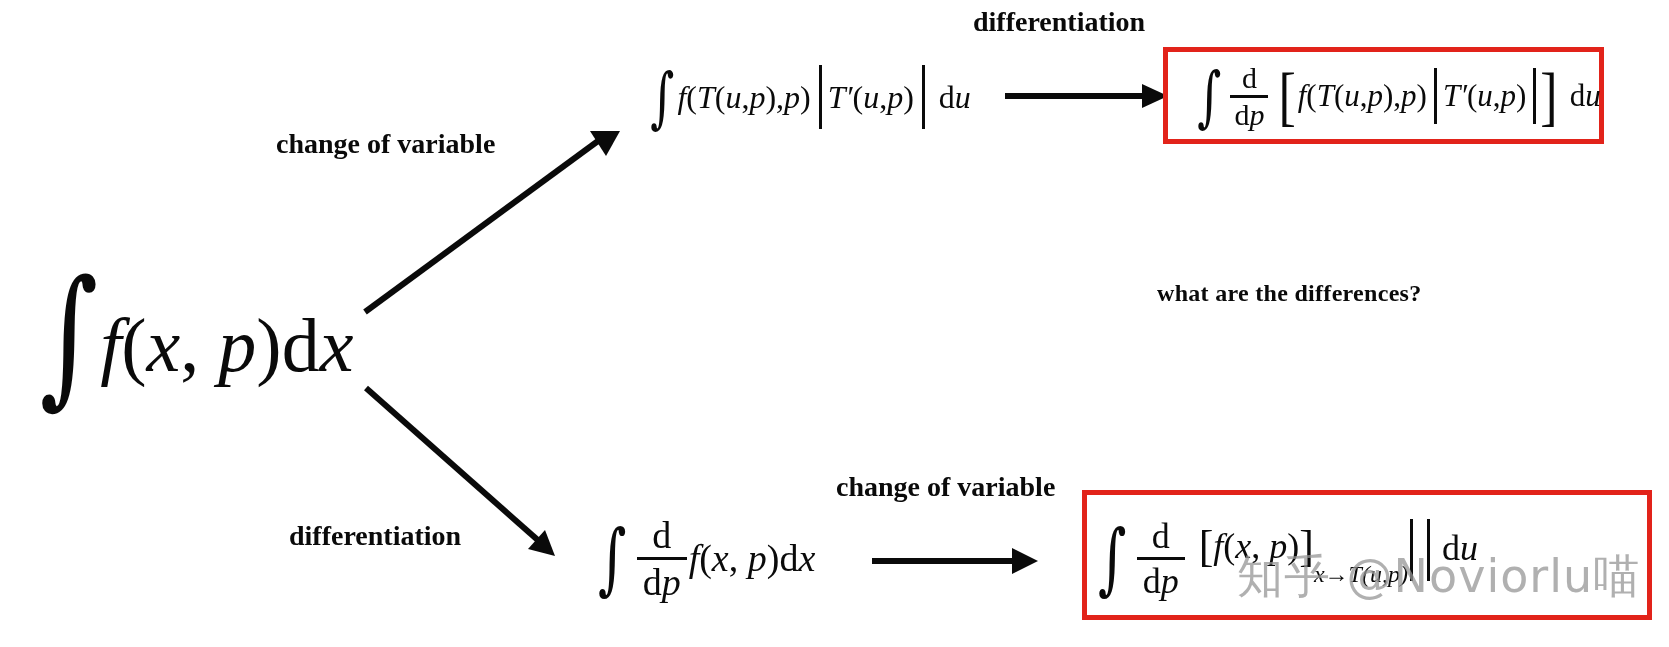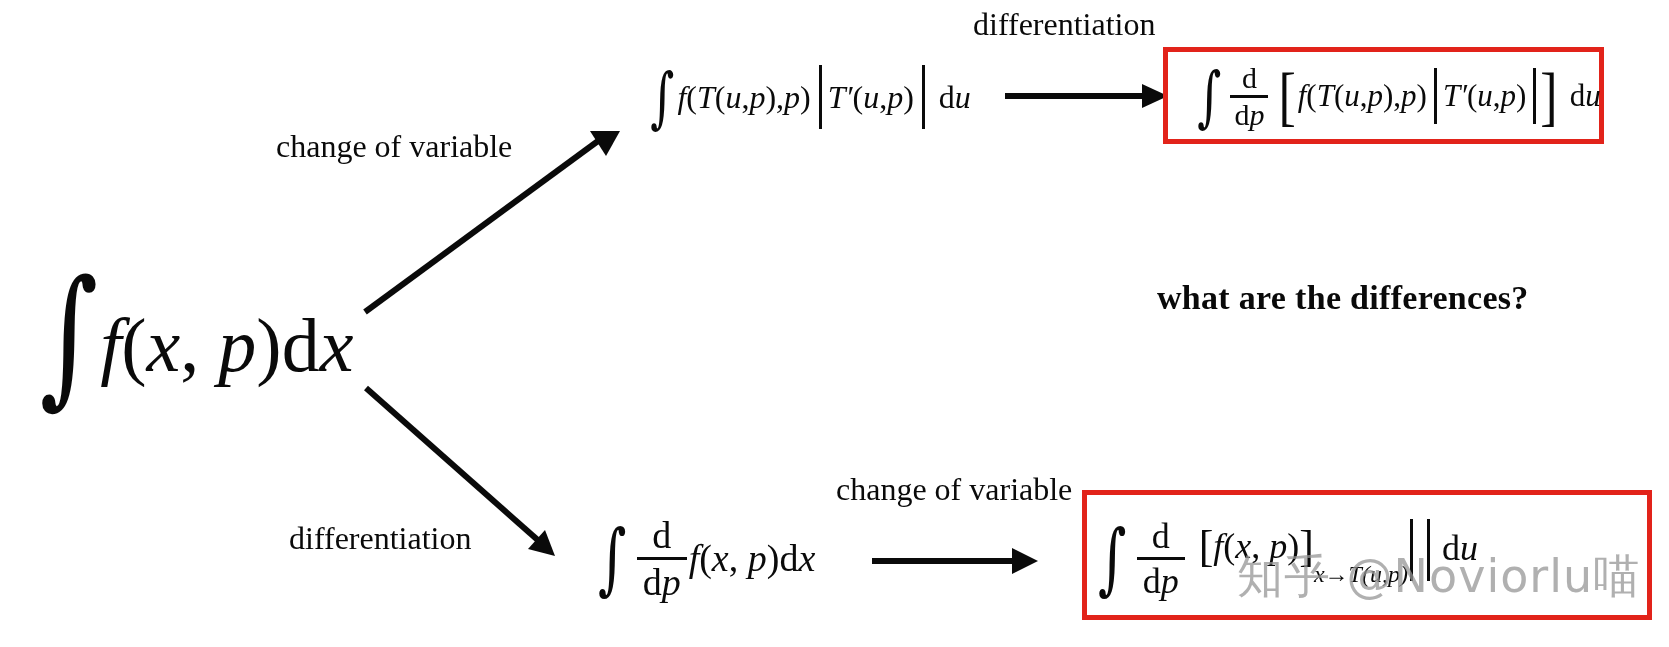--- a/index.html
+++ b/index.html
@@ -1,20 +1,20 @@
 <!DOCTYPE html>
 <html><head>
 <meta charset="utf-8">
 <style>
   html, body { margin: 0; padding: 0; background: #ffffff; }
   body { width: 1669px; height: 647px; position: relative; overflow: hidden;
          font-family: "Liberation Serif", "DejaVu Serif", serif; color: #0a0a0a; }
   .abs { position: absolute; white-space: nowrap; }
-  .label { font-size: 32px; line-height: 1; }
-  .question { font-size: 34px; font-weight: bold; line-height: 1; letter-spacing: 0.3px; }
+  .label { font-size: 28px; line-height: 1; font-weight: bold; }
+  .question { font-size: 24px; font-weight: bold; line-height: 1; letter-spacing: 0.3px; }
   .math { font-family: "Liberation Serif", "DejaVu Serif", serif; display: flex; align-items: center; }
   .it { font-style: italic; }
   .up { font-style: normal; }
   .int { font-family: "DejaVu Serif", serif; font-weight: normal; display: inline-block; transform-origin: center; }
   .bar { display: inline-block; background: #0a0a0a; }
   .frac { display: inline-flex; flex-direction: column; align-items: center; line-height: 1; }
   .frac .num, .frac .den { display: block; }
   .frac .line { display: block; height: 3px; background: #0a0a0a; width: 100%; }
   .sq { display: inline-block; font-style: normal; }
   .redbox { position: absolute; border: 5px solid #e2231a; box-sizing: border-box; }

